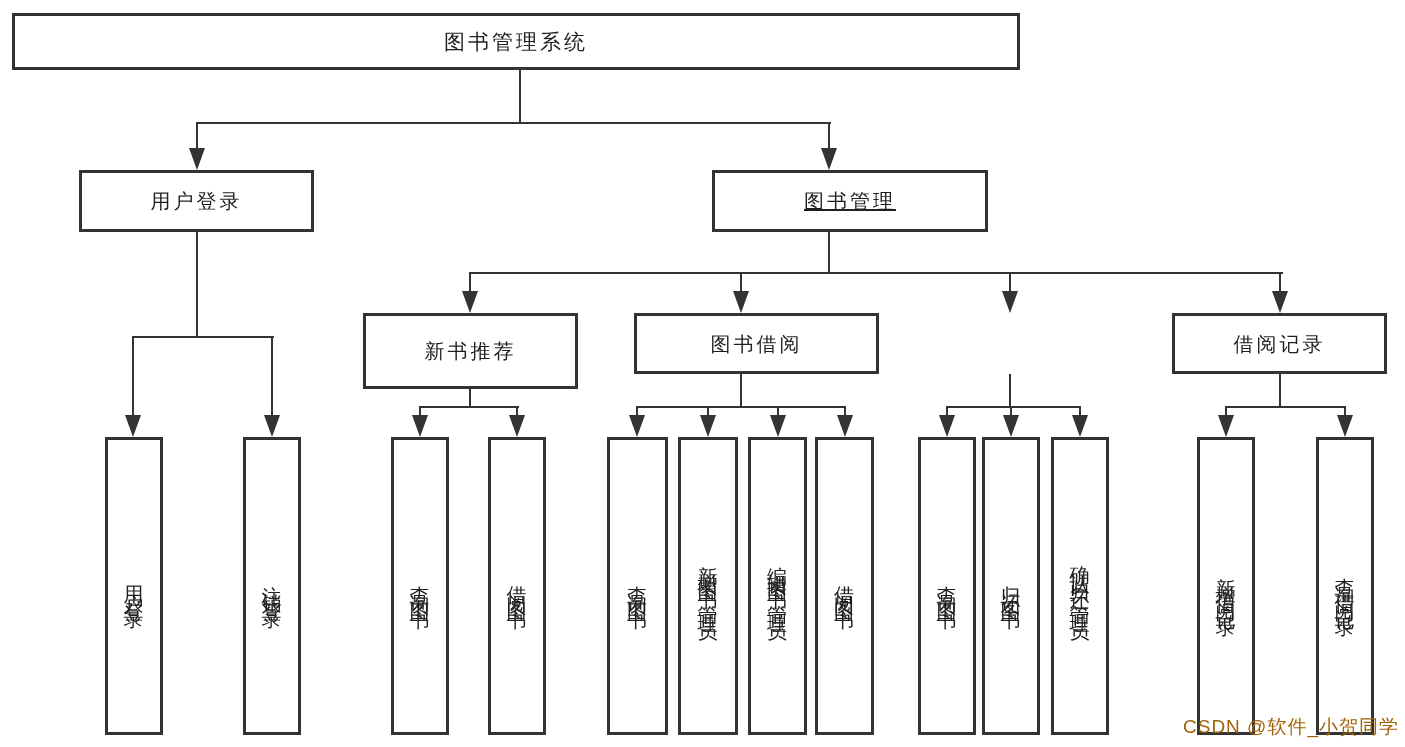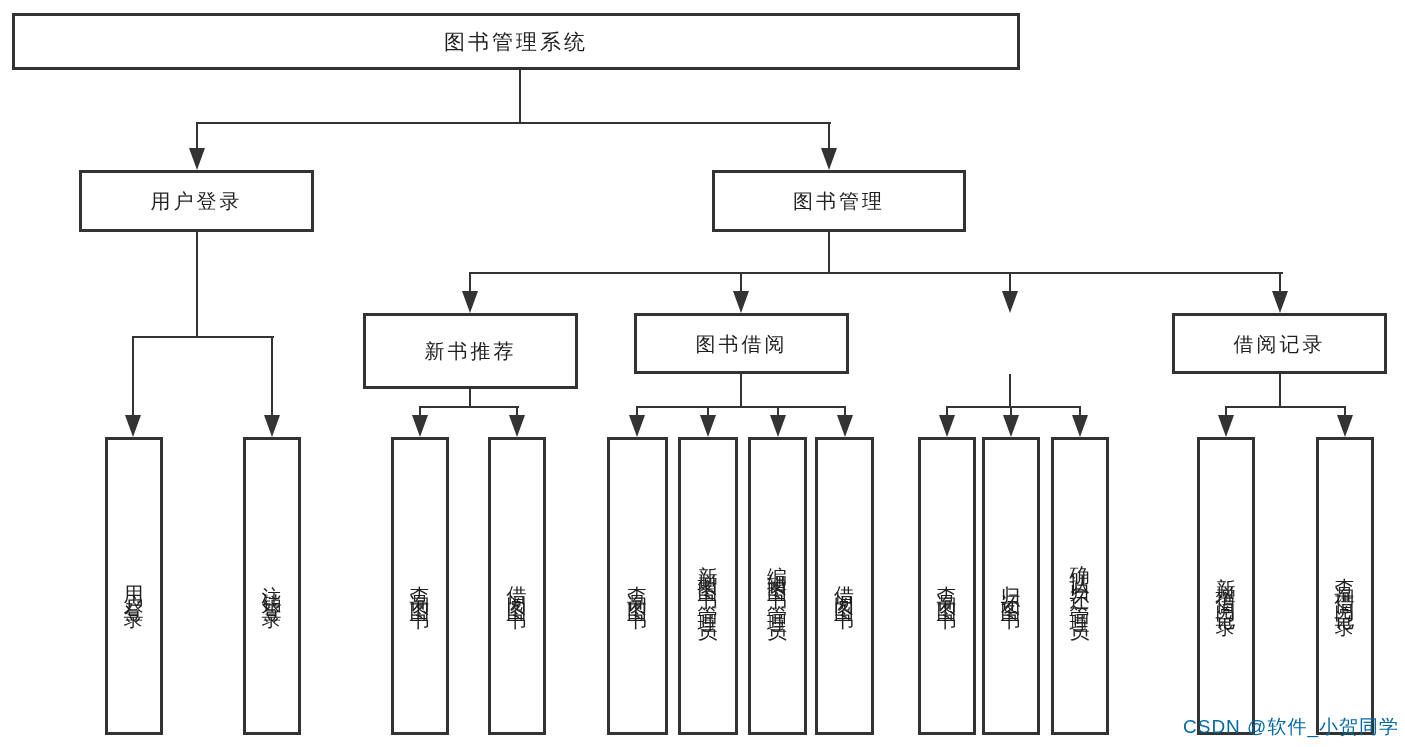--- a/index.html
+++ b/index.html
@@ -43,38 +43,38 @@
     border-left: 8px solid transparent;
     border-right: 8px solid transparent;
     border-top: 22px solid #333333;
     z-index: 1;
   }
   .watermark {
     position: absolute;
     left: 1183px;
     top: 714px;
     font-size: 19px;
-    color: #0369a1;
+    color: #a16207;
     letter-spacing: 1px;
     z-index: 3;
     white-space: nowrap;
   }
 </style>
 </head>
 <body>
 
 <div class="stage">
 
   <div class="box h" style="left:12px; top:13px; width:1008px; height:57px; font-size:21px;text-align:right;">图书管理系统</div>
 
   <div class="box h" style="left:79px; top:170px; width:235px; height:62px;">用户登录</div>
-  <div class="box h" style="left:712px; top:170px; width:254px; height:62px;">图书管理</div>
+  <div class="box h" style="left:712px; top:170px; width:276px; height:62px;text-decoration:underline;">图书管理</div>
 
   <div class="box h" style="left:363px; top:313px; width:215px; height:76px;">新书推荐</div>
-  <div class="box h" style="left:634px; top:313px; width:215px; height:61px;">图书借阅</div>
+  <div class="box h" style="left:634px; top:313px; width:245px; height:61px;">图书借阅</div>
   <div class="box h" style="left:1172px; top:313px; width:215px; height:61px;">借阅记录</div>
 
   <div class="box v" style="left:105px; top:437px; width:58px; height:298px;">用户登录</div>
   <div class="box v" style="left:243px; top:437px; width:58px; height:298px;">注销登录</div>
 
   <div class="box v" style="left:391px; top:437px; width:58px; height:298px;">查询图书</div>
   <div class="box v" style="left:488px; top:437px; width:58px; height:298px;">借阅图书</div>
 
   <div class="box v" style="left:607px; top:437px; width:61px; height:298px;">查询图书</div>
   <div class="box v" style="left:678px; top:437px; width:60px; height:298px;">新增图书（管理员）</div>

